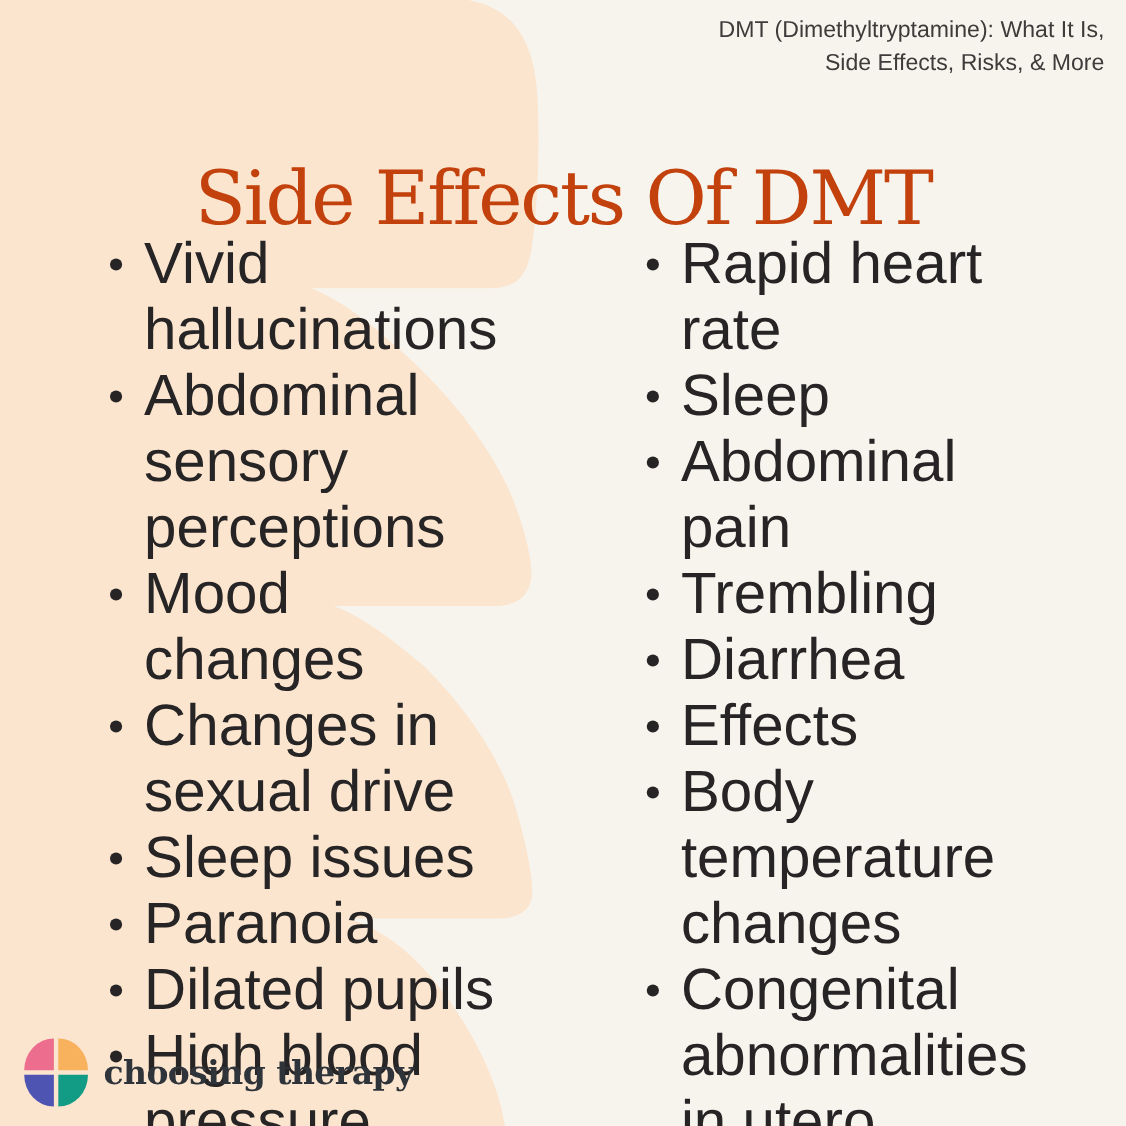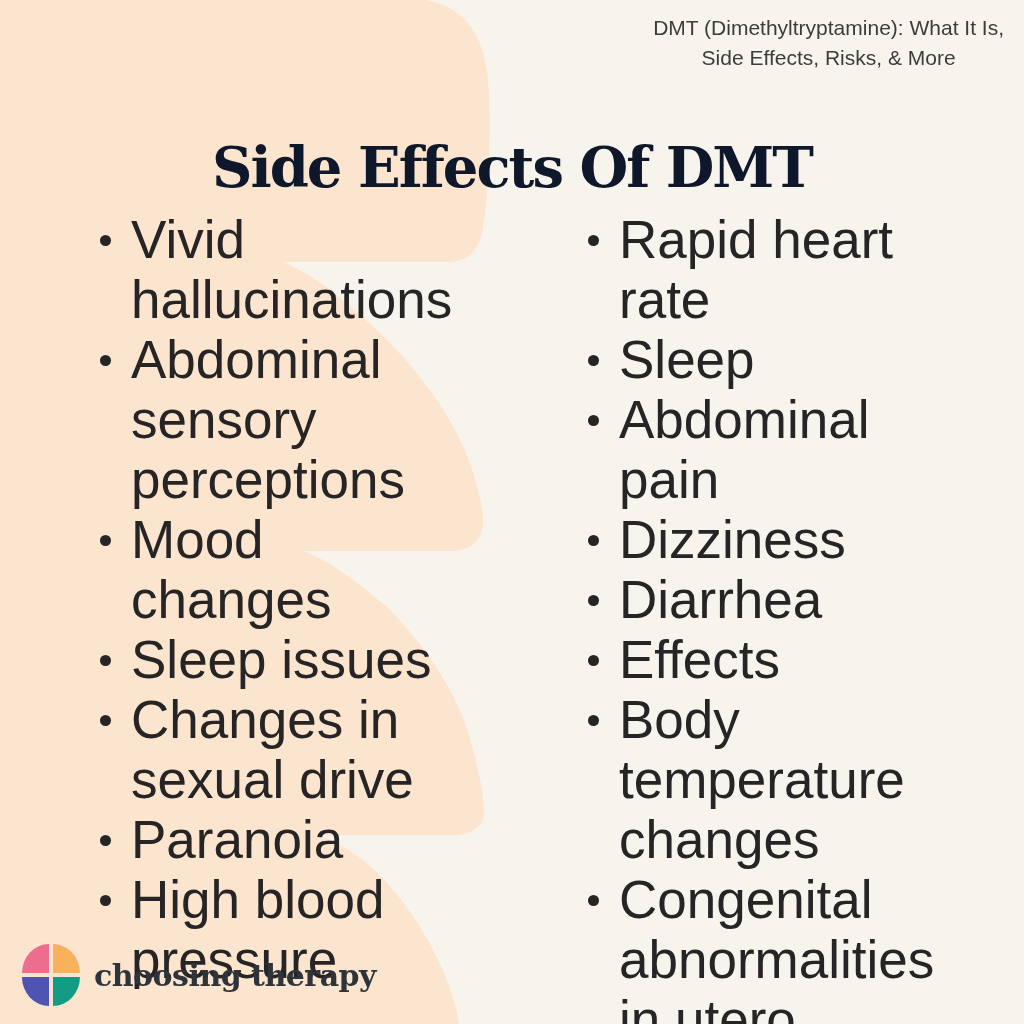--- a/index.html
+++ b/index.html
@@ -1,23 +1,23 @@
 <!DOCTYPE html>
 <html><head>
 <meta charset="utf-8">
 <style>
   html,body{margin:0;padding:0;background:#f7f4ee;}
   .canvas{position:relative;width:1024px;height:1024px;overflow:hidden;
           background:#f7f4ee;font-family:"Liberation Sans",sans-serif;}
   .bg{position:absolute;left:0;top:0;}
-  .attribution{position:absolute;top:13px;right:20px;text-align:center;
+  .attribution{position:absolute;top:13px;right:20px;text-align:right;
                font-size:21px;line-height:30px;color:#3e3c3a;}
   .title{position:absolute;top:97px;left:0;width:100%;text-align:center;
-         font-family:"DejaVu Serif","Liberation Serif",serif;font-weight:700;
-         font-size:56px;letter-spacing:-2px;line-height:1.15;color:#0f172a;
+         font-family:"DejaVu Serif","Liberation Serif",serif;font-weight:400;
+         font-size:68px;letter-spacing:-2px;line-height:1.15;color:#c2410c;
          white-space:nowrap;}
   .col{position:absolute;top:210px;width:350px;font-size:53px;line-height:60px;
        color:#262424;}
   .col-left{left:100px;}
   .col-right{left:588px;}
   ul.bullet-list{list-style:none;margin:0;padding:0;}
   ul.bullet-list li{position:relative;padding-left:31px;}
   ul.bullet-list .dot{position:absolute;left:0;top:25px;width:11px;height:11px;
        border-radius:50%;background:#262424;}
   .logo{position:absolute;left:22px;top:944px;display:flex;align-items:center;gap:14px;}
@@ -48,33 +48,34 @@
     <div>Side Effects, Risks, &amp; More</div>
   </div>
 
   <h1 class="title">Side Effects Of DMT</h1>
 
   <div class="col col-left">
     <ul class="bullet-list">
         <li><span class="dot"></span><span>Vivid hallucinations</span></li>
         <li><span class="dot"></span><span>Abdominal sensory perceptions</span></li>
         <li><span class="dot"></span><span>Mood changes</span></li>
+        <li><span class="dot"></span><span>Changes in sexual drive</span></li>
         <li><span class="dot"></span><span>Sleep issues</span></li>
-        <li><span class="dot"></span><span>Changes in sexual drive</span></li>
         <li><span class="dot"></span><span>Paranoia</span></li>
+        <li><span class="dot"></span><span>Dilated pupils</span></li>
         <li><span class="dot"></span><span>High blood pressure</span></li>
       </ul>
   </div>
 
   <div class="col col-right">
     <ul class="bullet-list">
         <li><span class="dot"></span><span>Rapid heart rate</span></li>
         <li><span class="dot"></span><span>Sleep</span></li>
         <li><span class="dot"></span><span>Abdominal pain</span></li>
-        <li><span class="dot"></span><span>Dizziness</span></li>
+        <li><span class="dot"></span><span>Trembling</span></li>
         <li><span class="dot"></span><span>Diarrhea</span></li>
         <li><span class="dot"></span><span>Effects</span></li>
         <li><span class="dot"></span><span>Body temperature changes</span></li>
         <li><span class="dot"></span><span>Congenital abnormalities in utero</span></li>
       </ul>
   </div>
 
   <div class="logo">
     <div class="logo-icon">
       <div class="petal petal-tl" style="background: rgb(236, 109, 141);"></div>

